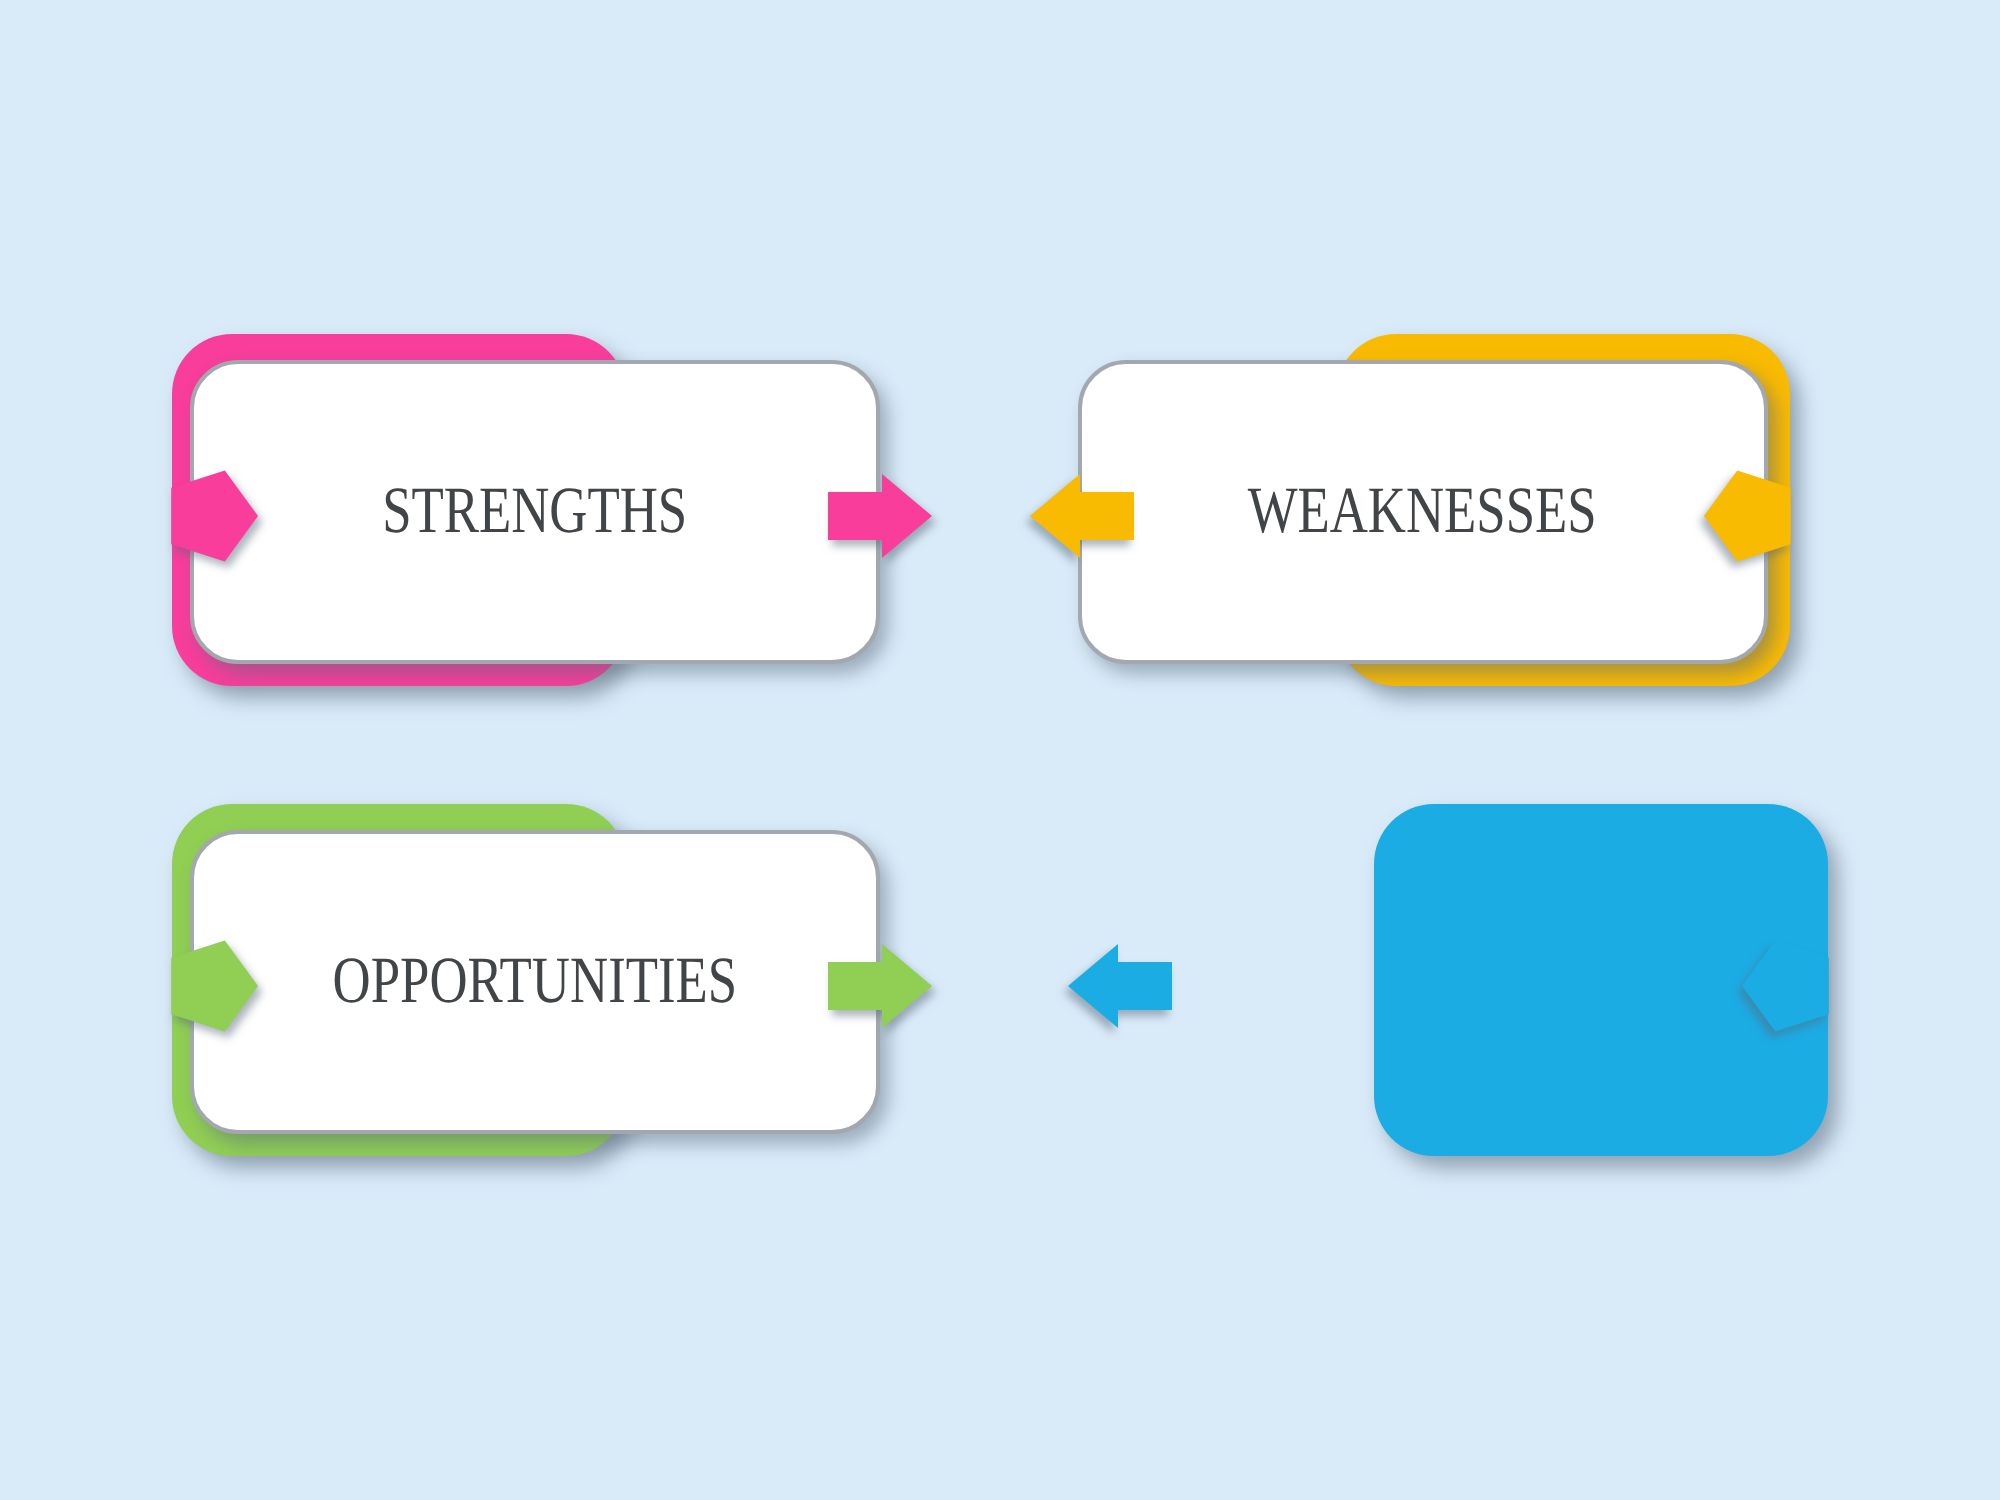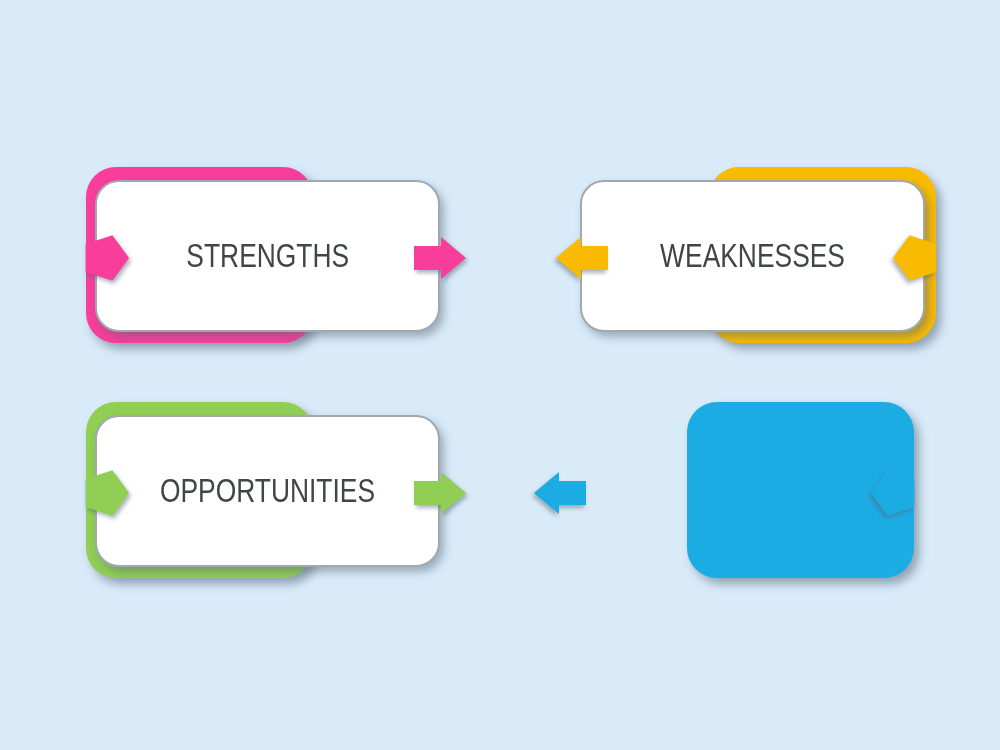--- a/index.html
+++ b/index.html
@@ -23,20 +23,21 @@
     position: absolute;
     width: 345px; height: 152px;
     box-sizing: border-box;
     background: #ffffff;
     border: 2px solid #A2A8AD;
     border-radius: 24px;
     box-shadow: 4px 5px 9px rgba(88, 104, 122, 0.48);
     display: flex;
     align-items: center;
     justify-content: center;
+    font-family: Liberation Serif, serif;
   }
   .card-label {
     font-size: 33px;
     font-weight: 400;
     transform: scaleX(0.8);
     transform-origin: center center;
     white-space: nowrap;
   }
   .shape-icon { position: absolute; color: var(--accent); overflow: visible;
     filter: drop-shadow(2px 3px 2px rgba(88, 104, 122, 0.5)); }
@@ -50,21 +51,21 @@
   .side-left .shape-pentagon { left: 1px; }
   .side-left .shape-arrow    { left: 330px; }
 
   
   .side-right .card-back  { left: 154px; top: 2px; }
   .side-right .card-panel { left: 25px;  top: 15px; }
   .side-right .shape-pentagon { left: 338px; }
   .side-right .shape-arrow    { left: 1px; }
 
   .pos-tl { left: 84px;  top: 165px; }
-  .pos-tr { left: 555px; top: 165px; }
+  .pos-tr { left: 514px; top: 165px; }
   .pos-bl { left: 84px;  top: 400px; }
   .pos-br { left: 533px; top: 400px; }
 </style>
 </head>
 <body>
 
 <div class="canvas" style="background: rgb(217, 235, 249); color: rgb(66, 69, 72);">
 
   <div class="swot-card side-left pos-tl" style="--accent: #F83D9B;">
     <div class="card-back"></div>

